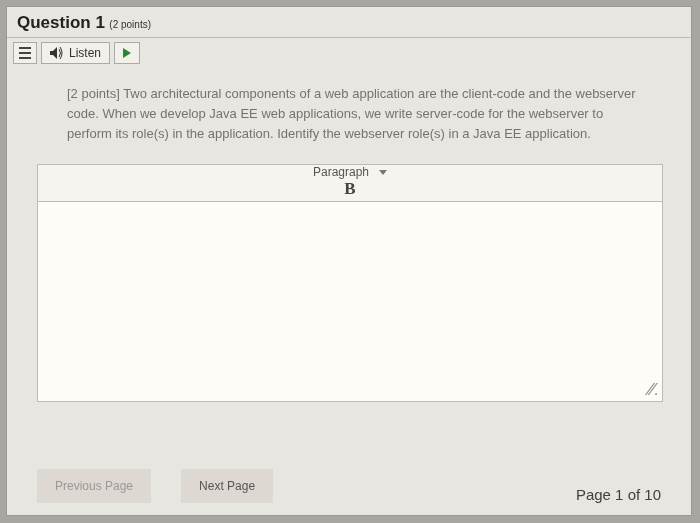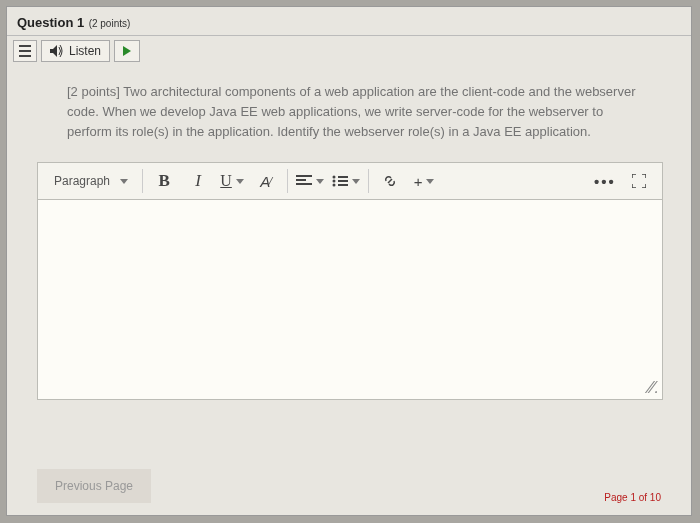--- a/index.html
+++ b/index.html
@@ -15,21 +15,21 @@
     margin: 6px 8px 6px 6px;
     border: 1px solid #999;
     height: 510px;
     position: relative;
   }
   .q-header {
     border-bottom: 1px solid #bbb;
     padding: 6px 10px 4px 10px;
   }
   .q-title {
-    font-size: 13px;
+    font-size: 17px;
     font-weight: bold;
     color: #222;
   }
   .q-points {
     font-size: 10px;
     font-weight: normal;
     color: #333;
   }
   .listen-row {
     padding: 4px 6px 6px 6px;
@@ -80,20 +80,21 @@
   .editor-wrap {
     margin: 10px 28px 0 30px;
   }
   .toolbar {
     border: 1px solid #bcbcb6;
     background: #f5f4ee;
     height: 38px;
     display: flex;
     align-items: center;
     padding: 0 6px;
+    flex-direction: column;
   }
   .tb-btn {
     height: 30px;
     min-width: 34px;
     display:flex; align-items:center; justify-content:center;
     cursor:pointer;
     font-size: 15px;
     color:#444;
     position: relative;
     padding: 0 4px;
@@ -134,22 +135,22 @@
     border:none;
     padding: 10px 18px;
     font-size: 12px;
     color:#555;
     cursor:pointer;
     margin-right: 30px;
   }
   .nav-btn.prev { color:#999; }
   .page-ind {
     margin-left:auto;
-    font-size: 10px;
-    color:#b91c1c;
+    font-size: 15px;
+    color:#404040;
   }
   svg { display:block; }
 </style>
 </head>
 <body>
 
 <div class="page">
 
   <div class="q-header">
     <span class="q-title">Question 1</span>
@@ -232,16 +233,17 @@
         </svg>
       </div>
     </div>
     <div class="editor-area">
       <div class="resize-handle">⁄⁄.</div>
     </div>
   </div>
 
   <div class="footer">
     <button class="nav-btn prev">Previous Page</button>
+    <button class="nav-btn">Next Page</button>
     <div class="page-ind">Page 1 of 10</div>
   </div>
 
 </div>
 
 </body></html>

